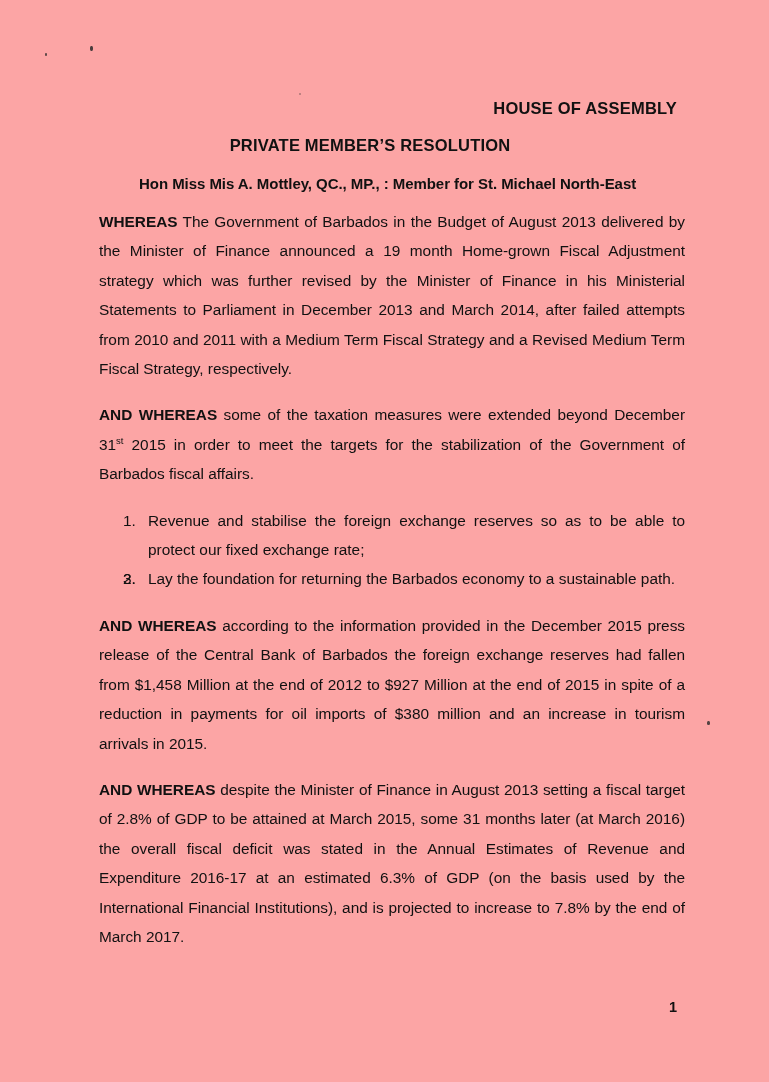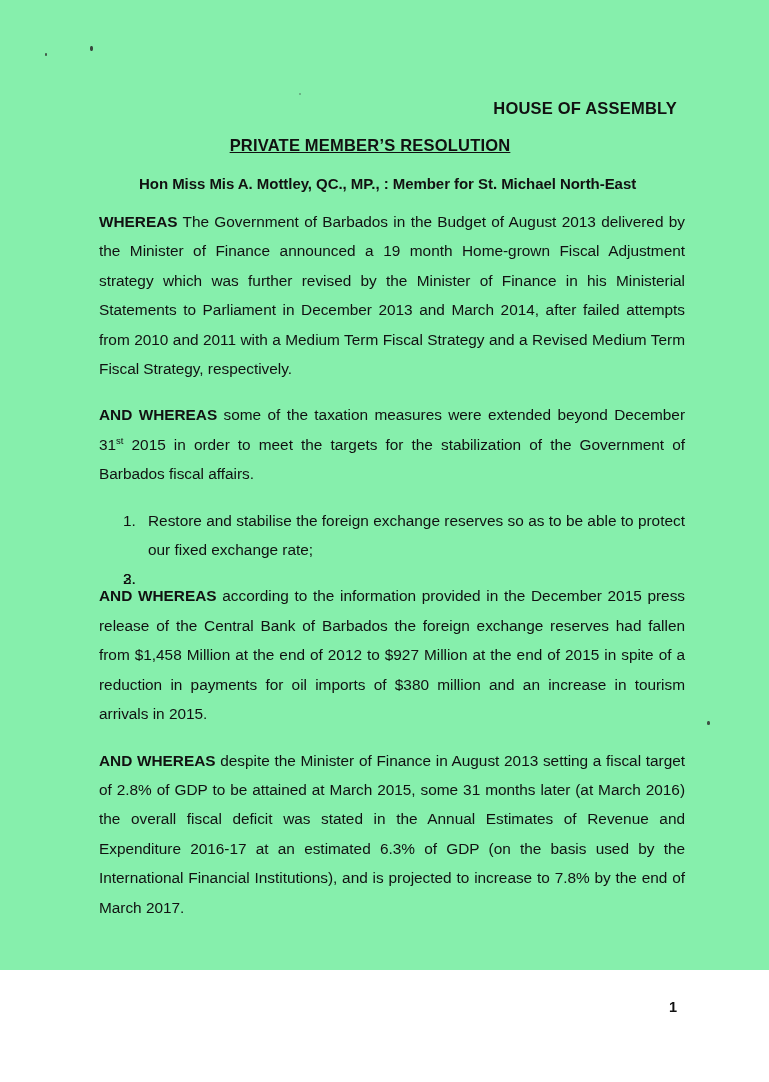--- a/index.html
+++ b/index.html
@@ -15,22 +15,22 @@
     font-family: "Liberation Sans", sans-serif;
     color: #111111;
     -webkit-font-smoothing: antialiased;
   }
 
   .page {
     position: absolute;
     left: 0;
     top: 0;
     width: 769px;
-    height: 970px;
-    background: #86efac;
+    height: 1082px;
+    background: #fca5a5;
   }
 
   
   .content {
     position: absolute;
     left: 91px;
     top: 0;
     width: 586px;
   }
 
@@ -51,21 +51,20 @@
     left: 0;
     top: 135px;
     width: 586px;
     text-align: center;
     font-weight: bold;
     font-size: 16.5px;
     letter-spacing: 0.2px;
     line-height: 20px;
     padding-right: 28px;
     box-sizing: border-box;
-    text-decoration: underline;
   }
 
   .byline {
     position: absolute;
     left: 0;
     top: 174px;
     width: 586px;
     font-weight: bold;
     font-size: 15px;
     letter-spacing: -0.05px;
@@ -162,23 +161,23 @@
     <div class="byline">Hon Miss Mis A. Mottley, QC., MP., : Member for St. Michael North-East</div>
 
     <div class="body-block">
 
       <p class="para"><b>WHEREAS</b><span> The Government of Barbados in the Budget of August 2013 delivered by the Minister of Finance announced a 19 month Home-grown Fiscal Adjustment strategy which was further revised by the Minister of Finance in his Ministerial Statements to Parliament in December 2013 and March 2014, after failed attempts from 2010 and 2011 with a Medium Term Fiscal Strategy and a Revised Medium Term Fiscal Strategy, respectively.</span></p>
 
       <p class="para"><b>AND WHEREAS</b><span> some of the taxation measures were extended beyond December 31</span><sup>st</sup><span> 2015 in order to meet the targets for the stabilization of the Government of Barbados fiscal affairs.</span></p>
 
 
       <ol class="objectives">
-        <li><span class="num">1.</span><span>Restore and stabilise the foreign exchange reserves so as to be able to protect our fixed exchange rate;</span></li>
+        <li><span class="num">1.</span><span>Revenue and stabilise the foreign exchange reserves so as to be able to protect our fixed exchange rate;</span></li>
         <li><span class="num">2.</span></li>
-        <li><span class="num">3.</span></li>
+        <li><span class="num">3.</span><span>Lay the foundation for returning the Barbados economy to a sustainable path.</span></li>
       </ol>
 
       <p class="para"><b>AND WHEREAS</b><span> according to the information provided in the December 2015 press release of the Central Bank of Barbados the foreign exchange reserves had fallen from $1,458 Million at the end of 2012 to $927 Million at the end of 2015 in spite of a reduction in payments for oil imports of $380 million and an increase in tourism arrivals in 2015.</span></p>
 
       <p class="para"><b>AND WHEREAS</b><span> despite the Minister of Finance in August 2013 setting a fiscal target of 2.8% of GDP to be attained at March 2015, some 31 months later (at March 2016) the overall fiscal deficit was stated in the Annual Estimates of Revenue and Expenditure 2016-17 at an estimated 6.3% of GDP (on the basis used by the International Financial Institutions), and is projected to increase to 7.8% by the end of March 2017.</span></p>
 
     </div>
 
     <div class="page-number">1</div>
 

